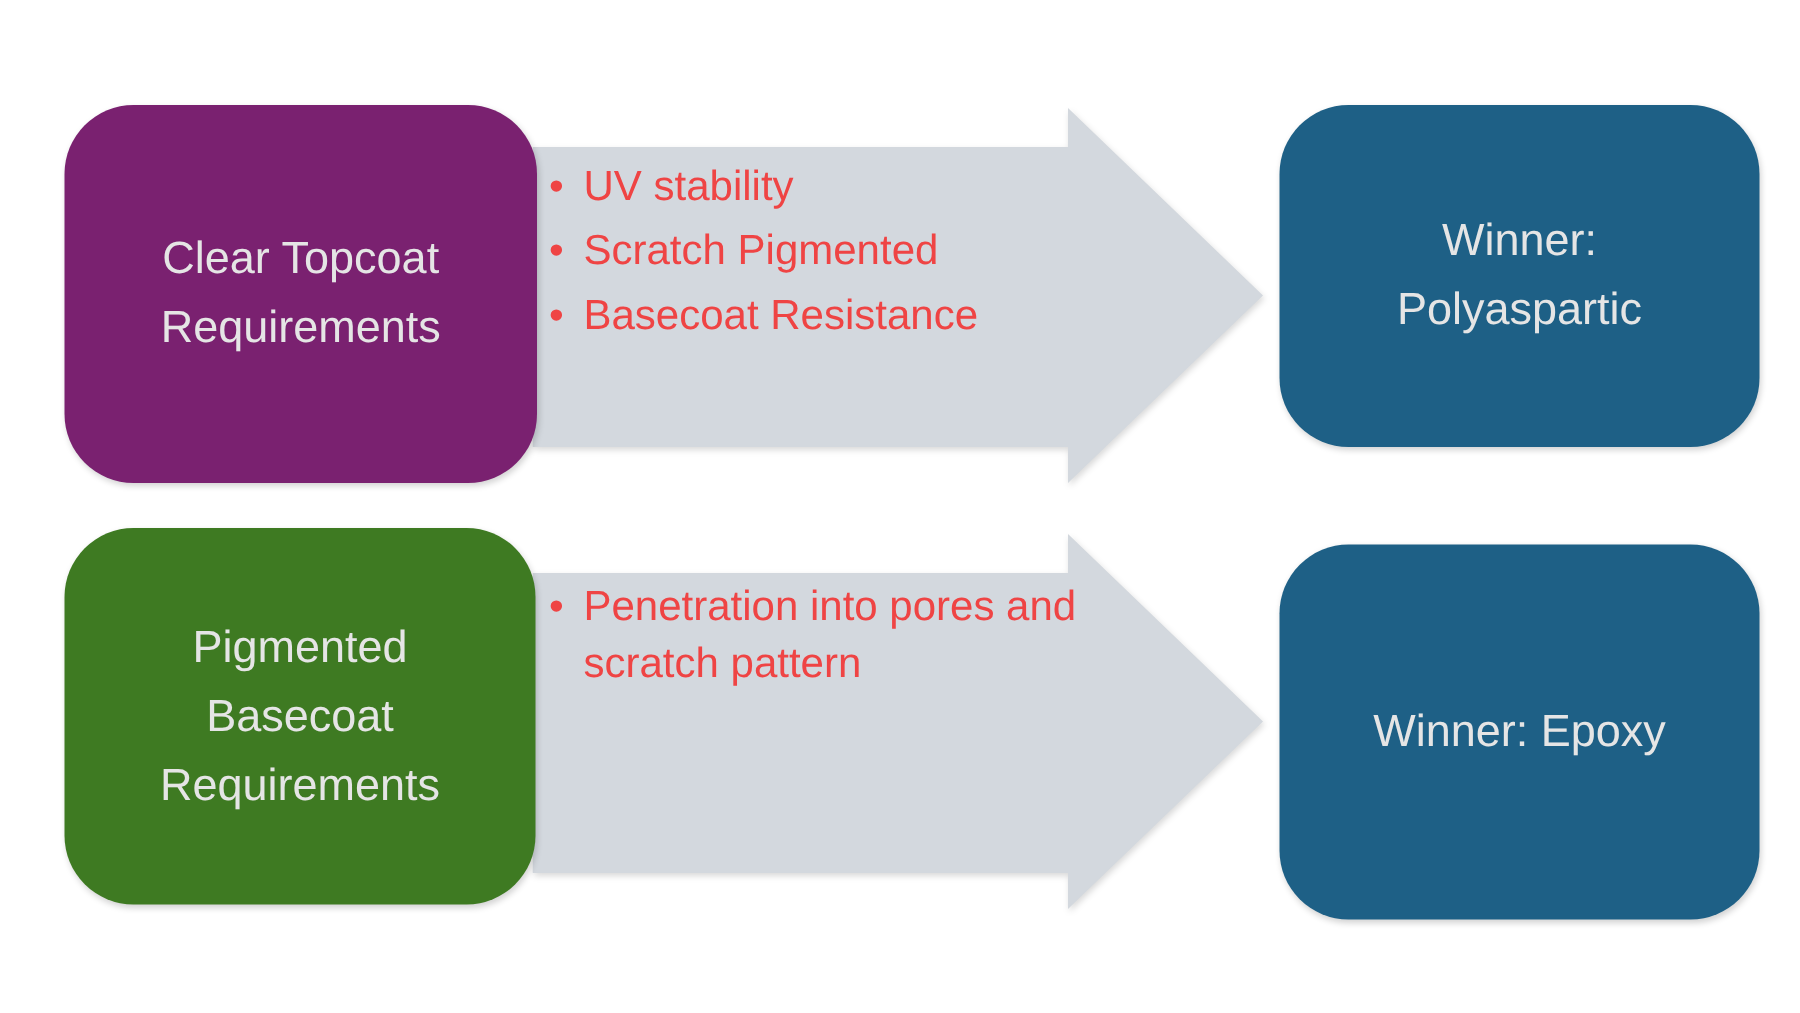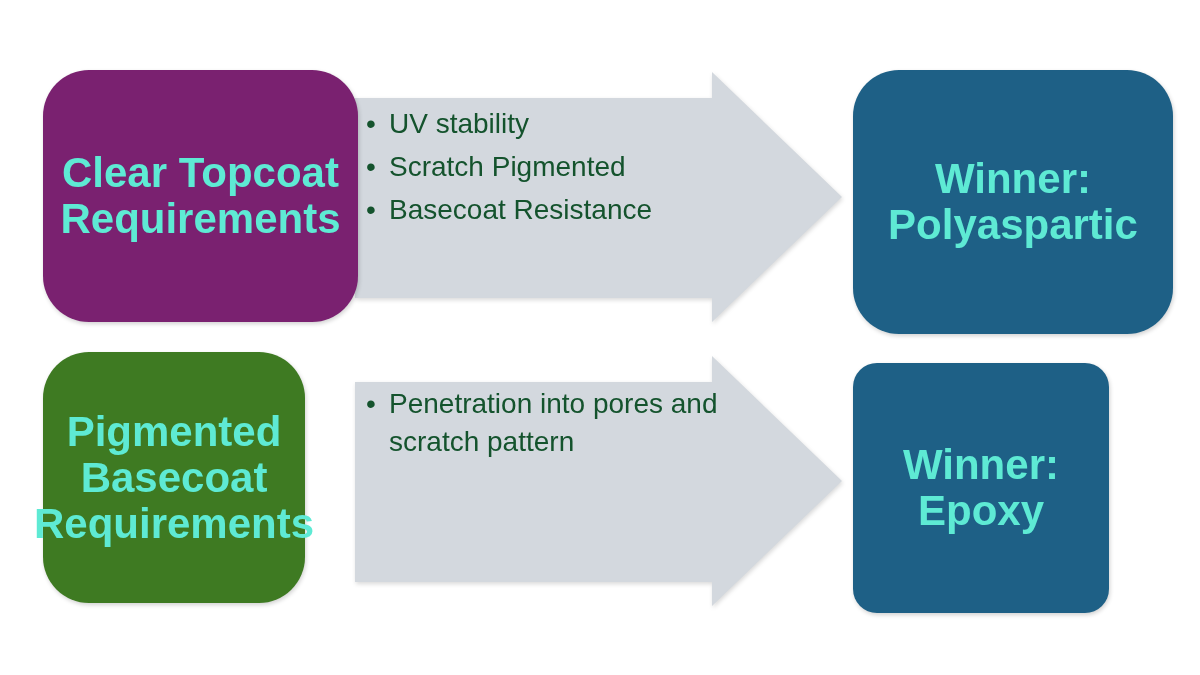--- a/index.html
+++ b/index.html
@@ -15,58 +15,56 @@
     overflow: hidden;
     font-family: "Liberation Sans", sans-serif;
   }
   .box {
     position: absolute;
     border-radius: 46px;
     display: flex;
     align-items: center;
     justify-content: center;
     text-align: center;
-    color: #5eead4;
-    font-size: 42px;
+    color: #e5e5e5;
+    font-size: 30px;
     line-height: 46px;
     z-index: 2;
     box-shadow: 1px 2px 4px rgba(0,0,0,0.18);
-    font-weight: bold;
   }
   .box .label {
     white-space: pre-line;
   }
   .box-source-1 {
     left: 43px; top: 70px; width: 315px; height: 252px;
     background: #7A2170;
   }
   .box-source-2 {
-    left: 43px; top: 352px; width: 262px; height: 251px;
+    left: 43px; top: 352px; width: 314px; height: 251px;
     background: #3E7A22;
   }
   .box-result-1 {
-    left: 853px; top: 70px; width: 320px; height: 264px;
+    left: 853px; top: 70px; width: 320px; height: 228px;
     background: #1E6086;
   }
   .box-result-2 {
-    left: 853px; top: 363px; width: 256px; height: 250px;
+    left: 853px; top: 363px; width: 320px; height: 250px;
     background: #1E6086;
-    border-radius: 24px;
   }
   .arrow-svg {
     position: absolute;
     z-index: 1;
     filter: drop-shadow(1px 2px 2px rgba(0,0,0,0.15));
   }
   .arrow-svg-1 { left: 355px; top: 72px; }
   .arrow-svg-2 { left: 355px; top: 356px; }
   .arrow-text {
     position: absolute;
     z-index: 3;
-    color: #14532d;
+    color: #ef4444;
   }
   .arrow-text-1 {
     left: 366px; top: 102px; width: 340px;
     font-size: 28px; line-height: 43px;
   }
   .arrow-text-2 {
     left: 366px; top: 385px; width: 355px;
     font-size: 28px; line-height: 38px;
   }
   .arrow-text ul {

